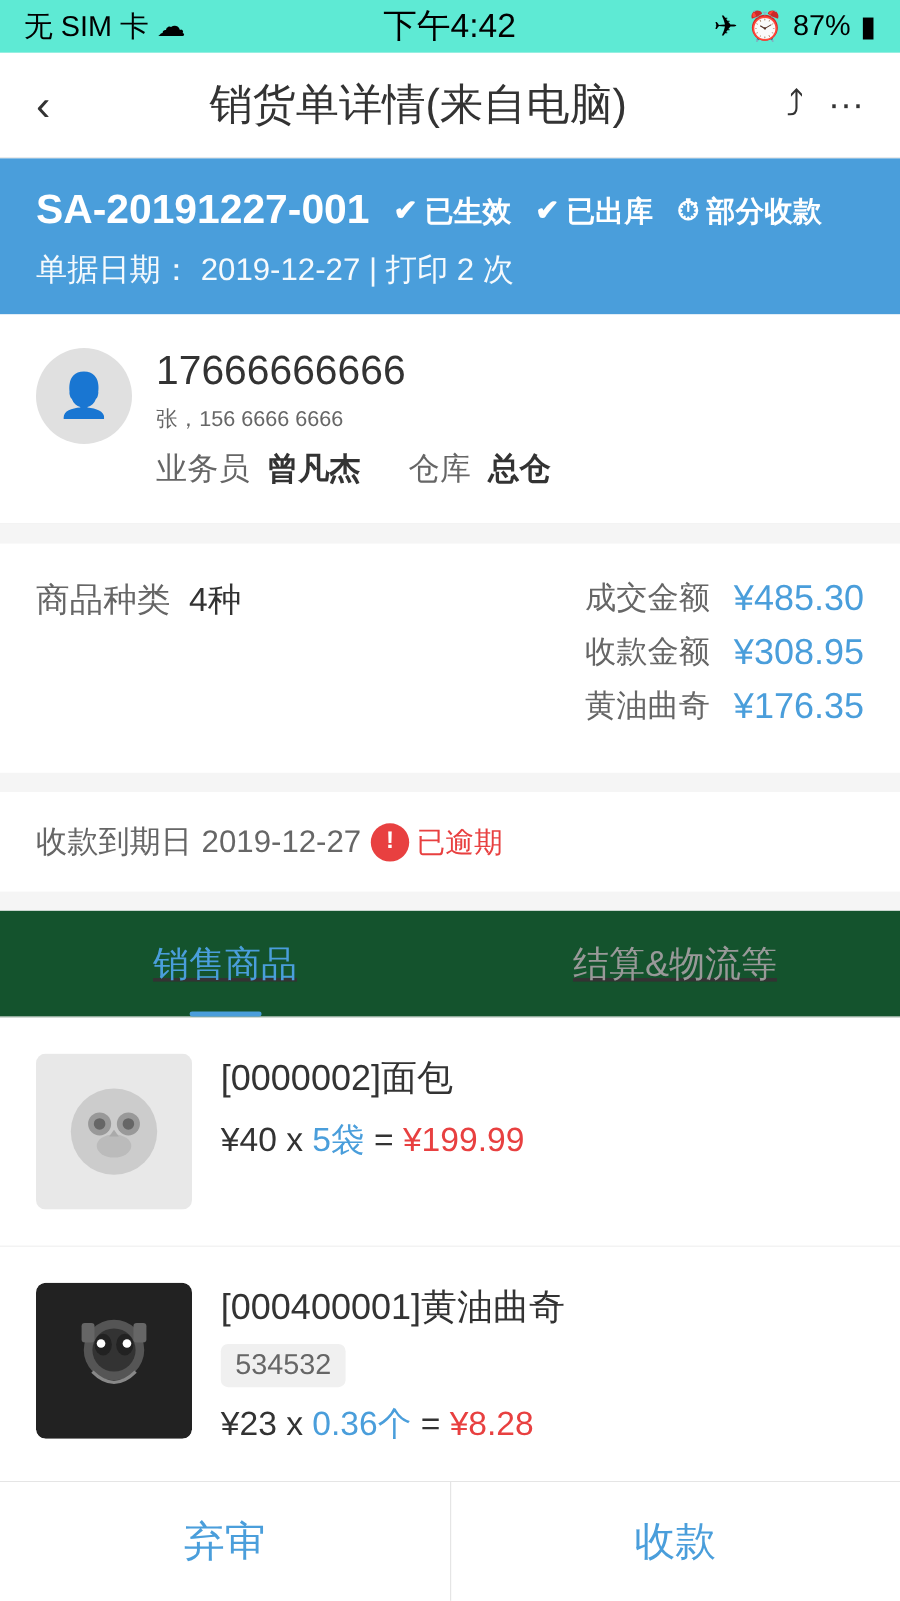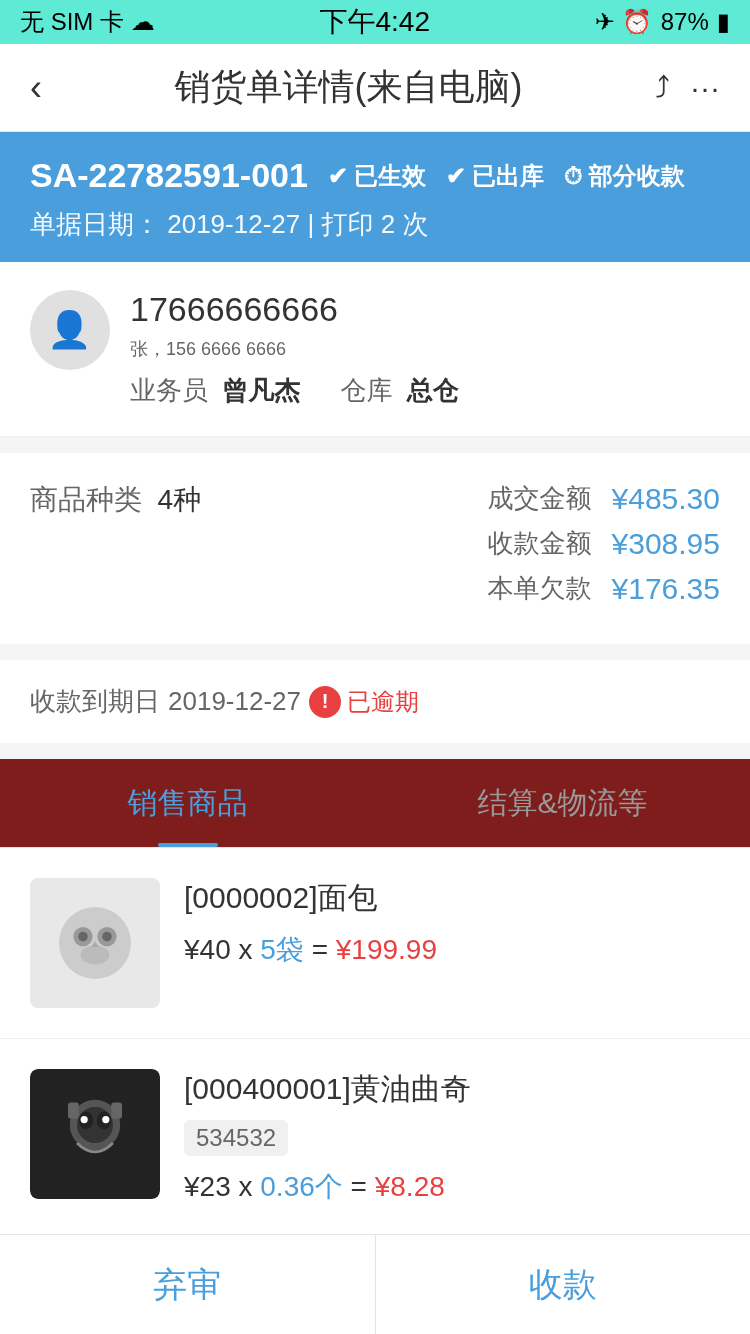--- a/index.html
+++ b/index.html
@@ -142,24 +142,25 @@
       color: #fff;
       display: flex;
       align-items: center;
       justify-content: center;
       font-size: 20px;
       font-weight: bold;
     }
 
     
     .tabs {
-      background: #7f1d1d;
+      background: #14532d;
       margin-top: 16px;
       display: flex;
       border-bottom: 1px solid #e5e5e5;
+      text-decoration: underline;
     }
     .tab {
       flex: 1;
       height: 88px;
       display: flex;
       align-items: center;
       justify-content: center;
       font-size: 30px;
       color: #999;
       position: relative;
@@ -280,21 +281,21 @@
   <span class="nav-back">‹</span>
   <span class="nav-title">销货单详情(来自电脑)</span>
   <div class="nav-actions">
     <span class="nav-icon">⤴</span>
     <span class="nav-icon">···</span>
   </div>
 </div>
 
 <div class="header-banner">
   <div class="header-order-id">
-    <span>SA-22782591-001</span>
+    <span>SA-20191227-001</span>
     <span class="status-badge">
       <span>✔</span>
       <span>已生效</span>
     </span>
     <span class="status-badge">
       <span>✔</span>
       <span>已出库</span>
     </span>
     <span class="status-badge">
       <span>⏱</span>
@@ -338,21 +339,21 @@
   <div class="summary-right">
     <div class="summary-row">
       <span>成交金额</span>
       <span class="amount">¥485.30</span>
     </div>
     <div class="summary-row">
       <span>收款金额</span>
       <span class="amount">¥308.95</span>
     </div>
     <div class="summary-row">
-      <span>本单欠款</span>
+      <span>黄油曲奇</span>
       <span class="amount">¥176.35</span>
     </div>
   </div>
 </div>
 
 <div class="due-section">
   <span>收款到期日</span>
   <span>2019-12-27</span>
   <span class="overdue-badge">
     <span class="overdue-icon">!</span>

